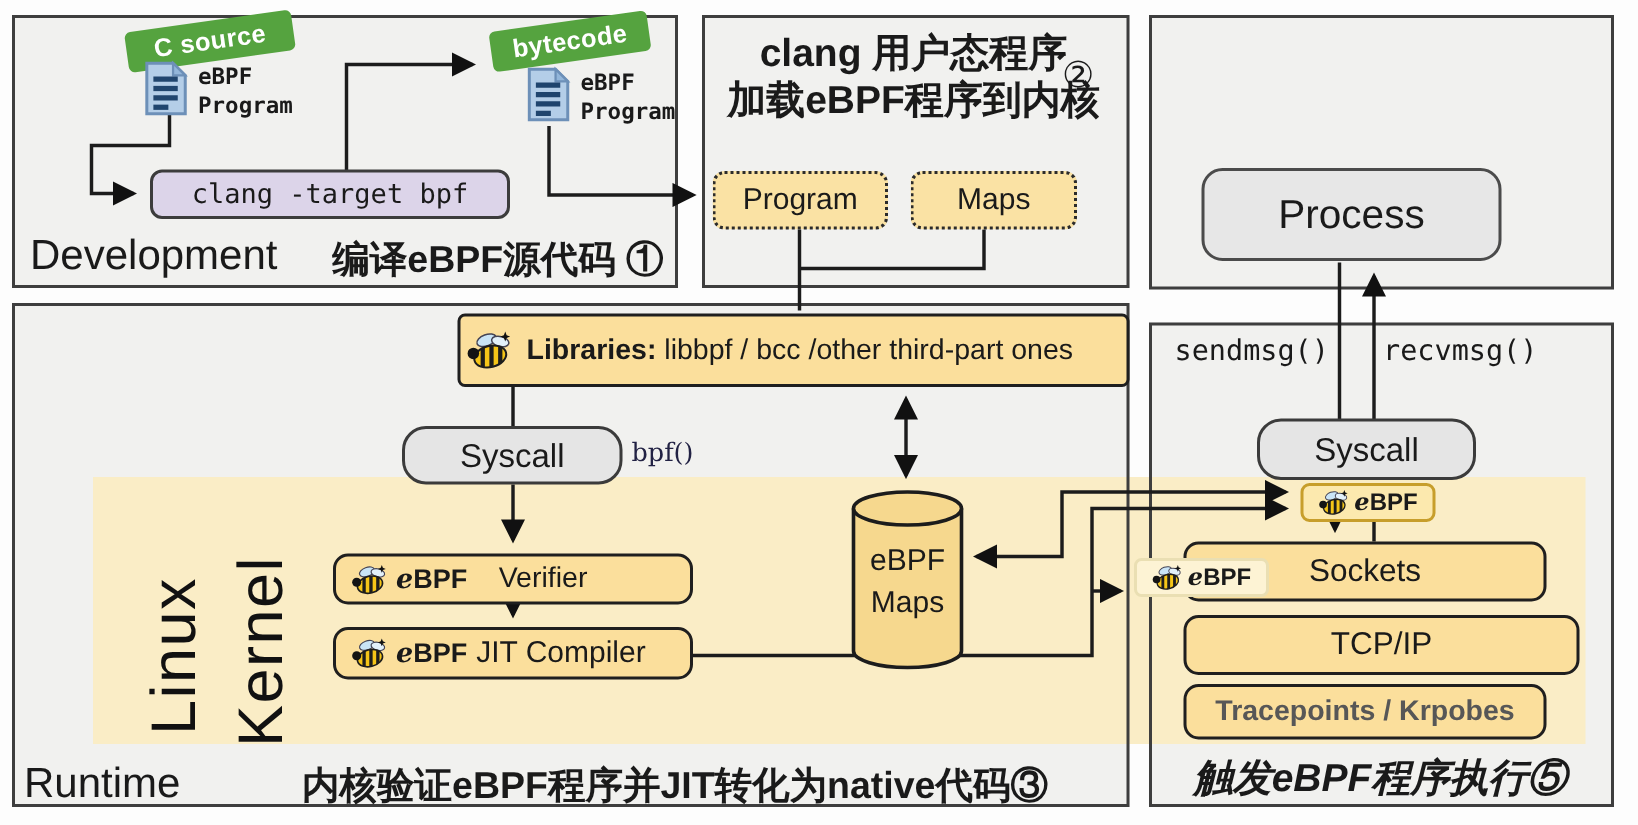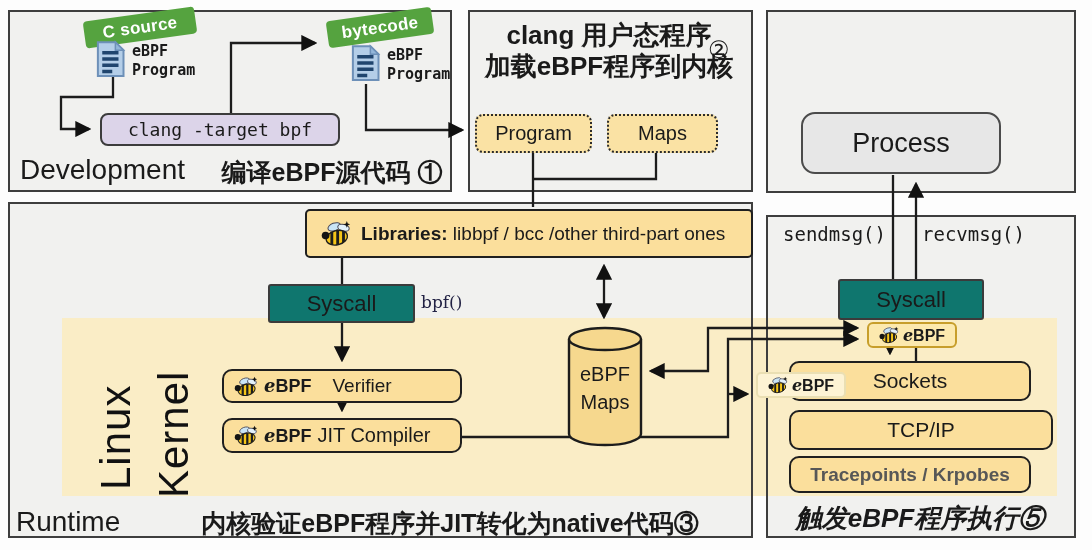--- a/index.html
+++ b/index.html
@@ -6,21 +6,21 @@
   #stage{position:relative;width:1092px;height:550px;overflow:hidden;
          font-family:"Liberation Sans",sans-serif;color:#1a1a1a;}
   .abs{position:absolute;}
   .panel-bg{position:absolute;background:#f1f1ef;z-index:1;}
   .band{position:absolute;background:#faedc6;z-index:2;}
   .panel-outline{position:absolute;border:2px solid #3e3e3e;background:transparent;z-index:5;pointer-events:none;}
   #wires{position:absolute;left:0;top:0;z-index:6;pointer-events:none;}
   .node{position:absolute;z-index:7;display:flex;align-items:center;justify-content:center;box-sizing:border-box;}
   .amber{background:#fbdf9c;border:2px solid #1f1f1f;border-radius:10px;}
   .dotted{background:#fae2a4;border:2.5px dotted #2b2b2b;border-radius:8px;}
-  .graybox{background:#0f766e;border:2px solid #3b3b3b;border-radius:3px;}
+  .graybox{background:#e5e5e5;border:2px solid #3b3b3b;border-radius:16px;}
   .process{background:#e7e7e7;border:2.5px solid #4b4b4b;border-radius:14px;}
   .clang{background:#dcd4e9;border:2px solid #3c3c3c;border-radius:8px;}
   .ribbon{background:#55a33f;color:#fff;font-weight:700;font-size:17px;border-radius:4px;
           transform:rotate(-8deg);z-index:8;letter-spacing:.3px;}
   .badge{background:#fce9ae;border:2px solid #c79e2b;border-radius:6px;z-index:8;gap:4px;}
   .badge2{background:#fdf3d4;border:2px solid #eadfb3;border-radius:5px;z-index:9;gap:4px;}
   .mono{font-family:"DejaVu Sans Mono","Liberation Mono",monospace;}
   .cjk-title{font-weight:700;font-size:25px;text-align:center;z-index:7;position:absolute;}
   .corner{font-size:28px;z-index:7;position:absolute;}
   .proglabel{font-family:"DejaVu Sans Mono",monospace;font-weight:700;font-size:15px;line-height:19px;z-index:8;position:absolute;}
@@ -143,21 +143,21 @@
     <span>Program</span>
   </div>
   <div class="node dotted" style="left:607px;top:114px;width:111px;height:39px;font-size:20px;font-weight:500;">
     <span>Maps</span>
   </div>
 
   <div class="node process" style="left:801px;top:112px;width:200px;height:62px;font-size:27px;">
     <span>Process</span>
   </div>
 
-  <div class="node amber" style="left:305px;top:209px;width:448px;height:49px;border-radius:5px;justify-content:flex-start;padding-left:14px;gap:10px;">
+  <div class="node amber" style="left:305px;top:209px;width:448px;height:49px;border-radius:5px;justify-content:flex-start;padding-left:4px;gap:10px;">
     <svg class="bee" width="30" height="27" viewBox="0 0 36 32">
         <use href="#bee"></use>
       </svg>
     <div style="font-size:19px;">
       <b>Libraries:</b><span> libbpf / bcc /other third-part ones</span>
     </div>
   </div>
 
   <div class="node graybox" style="left:268px;top:284px;width:147px;height:39px;font-size:22px;">
     <span>Syscall</span>

